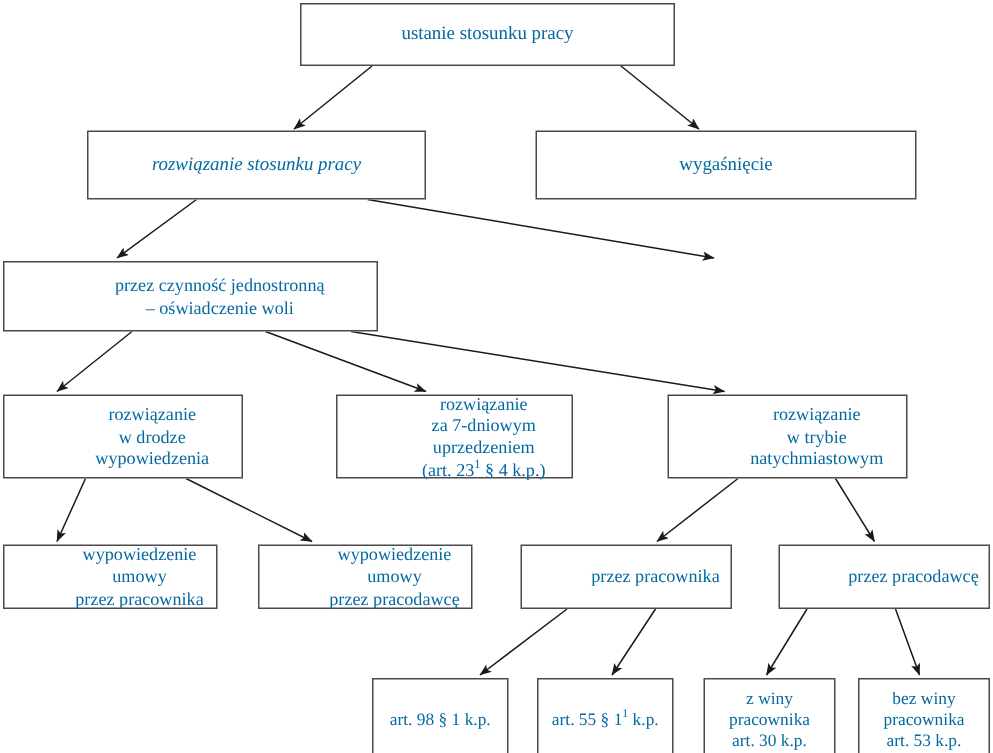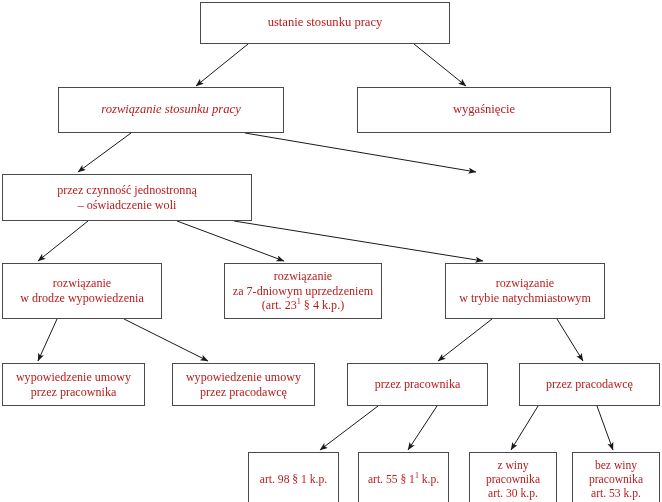--- a/index.html
+++ b/index.html
@@ -25,32 +25,32 @@
   }
   .node {
     position: absolute;
     box-sizing: border-box;
     border: 1px solid #4a4a4a;
     background: #ffffff;
     display: flex;
     align-items: center;
     justify-content: center;
     text-align: center;
-    color: #b91c1c;
+    color: #0369a1;
     line-height: 1.22;
     z-index: 2;
   }
   .node .label {
     display: block;
     width: 100%;
     padding: 0 4px;
     white-space: pre-line;
   }
   .fs13 { font-size: 12.6px; }
-  .fs12 { font-size: 12.1px; }
+  .fs12 { font-size: 12.1px; padding-left: 39px; }
   .fs115 { font-size: 11.6px; }
   sup {
     font-size: 0.68em;
     vertical-align: super;
     line-height: 0;
   }
 </style>
 </head>
 <body>
 

